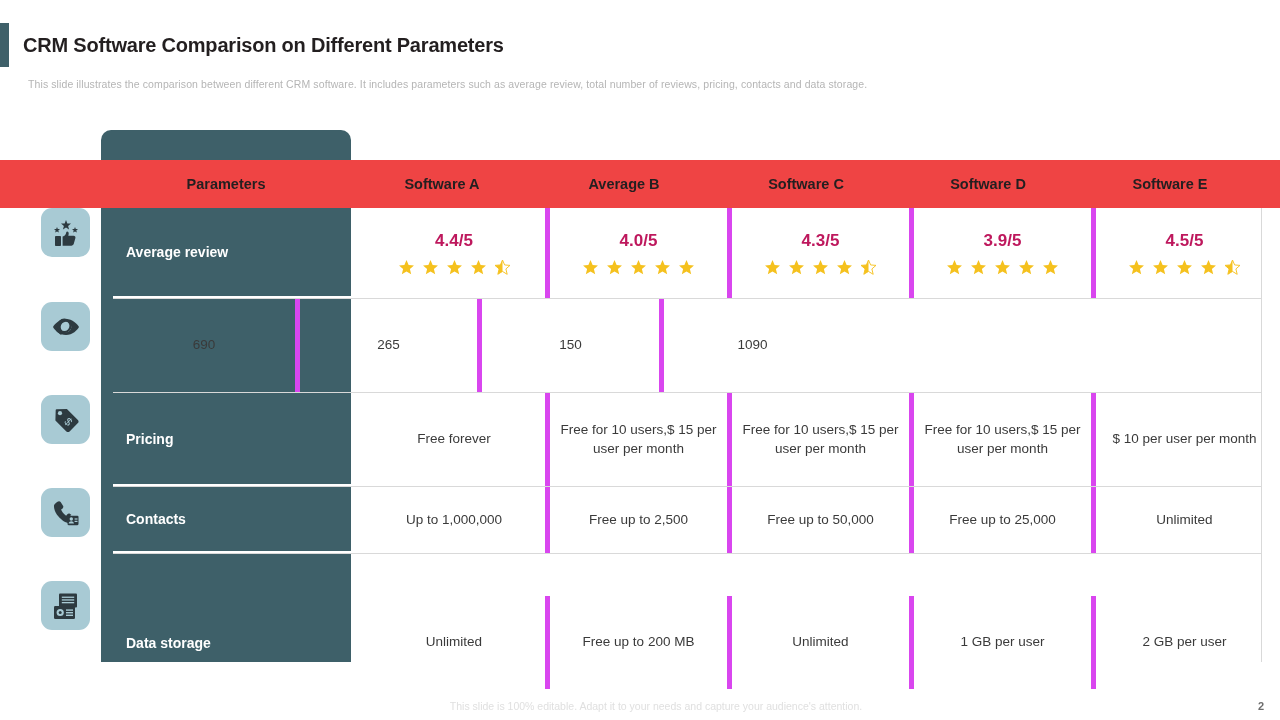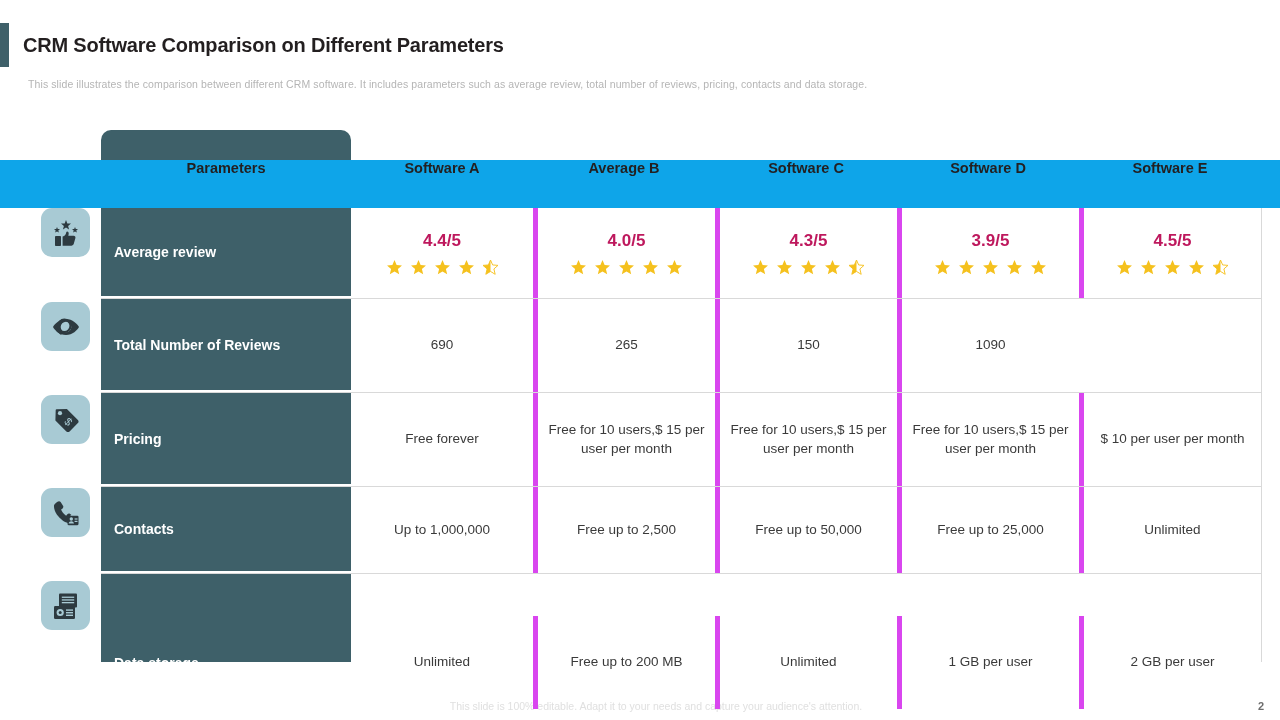--- a/index.html
+++ b/index.html
@@ -21,43 +21,43 @@
 
   
   .table-wrap { position: absolute; left: 0; top: 130px; width: 1280px; height: 535px; }
 
   
   .param-col { position: absolute; left: 101px; top: 0px; width: 250px; height: 532px;
                background: #3E6069; border-radius: 10px 10px 0 0; }
 
   
   .header-band { position: absolute; left: 0; top: 30px; width: 1280px; height: 48px;
-                 background: #0ea5e9; display: flex; align-items: flex-start; z-index: 3; }
+                 background: #ef4444; display: flex; align-items: center; z-index: 3; }
   .header-band .hcell { font-size: 14.5px; font-weight: bold; color: #231f20; text-align: center; }
   .hcell.param { width: 250px; margin-left: 101px; }
   .hcell.sw { width: 182px; }
 
   
-  .grid { position: absolute; left: 101px; top: 78px; width: 1160px; z-index: 2; }
+  .grid { position: absolute; left: 101px; top: 78px; width: 1160px; z-index: 2; padding-left: 12px; }
   .row { display: flex; border-bottom: 1px solid #d9d9d9; }
   .row:last-child { border-bottom: none; }
   .cell-param { width: 250px; flex: 0 0 250px; display: flex; align-items: center;
                 padding-left: 13px; color: #ffffff; font-size: 14px; font-weight: bold;
                 border-bottom: 2px solid #ffffff; }
   .row:last-child .cell-param { border-bottom: none; }
   .cell { width: 182px; flex: 0 0 182px; display: flex; flex-direction: column;
           align-items: center; justify-content: center; text-align: center;
           font-size: 13.5px; color: #3a3a3a; border-left: 5px solid #d946ef;
           padding: 4px 9px; line-height: 1.35; }
   .cell.first { border-left: none; }
 
   .r1 .cell, .r1 .cell-param { height: 90px; }
   .r2 .cell, .r2 .cell-param { height: 93px; }
   .r3 .cell, .r3 .cell-param { height: 93px; }
-  .r4 .cell, .r4 .cell-param { height: 86px; }
+  .r4 .cell, .r4 .cell-param { height: 66px; }
   .r5 .cell, .r5 .cell-param { height: 93px; margin-top: 42px; }
 
   .score { font-size: 17px; font-weight: bold; color: #be185d; margin-bottom: 6px; }
   .stars { display: flex; gap: 7px; align-items: center; }
   .stars svg { display: block; }
 
   
   .grid-right { position: absolute; left: 1261px; top: 78px; width: 1px; height: 454px;
                 background: #d9d9d9; z-index: 2; }
 
@@ -217,21 +217,20 @@
                   </clipPath>
                 </defs>
                 <polygon points="10,1.2 12.5,7 18.8,7.5 14,11.7 15.5,18 10,14.6 4.5,18 6,11.7 1.2,7.5 7.5,7" fill="none" stroke="#F5C11E" stroke-width="1.1"></polygon>
                 <polygon points="10,1.2 12.5,7 18.8,7.5 14,11.7 15.5,18 10,14.6 4.5,18 6,11.7 1.2,7.5 7.5,7" fill="#F5C11E" clip-path="url(#h3)"></polygon>
               </svg>
             </div>
         </div>
       </div>
 
       <div class="row r2">
-        <div class="cell-param">Total Number of Reviews</div>
         <div class="cell first">690</div>
         <div class="cell">265</div>
         <div class="cell">150</div>
         <div class="cell">1090</div>
       </div>
 
       <div class="row r3">
         <div class="cell-param">Pricing</div>
         <div class="cell first">Free forever</div>
         <div class="cell">Free for 10 users,$ 15 per user per month</div>

